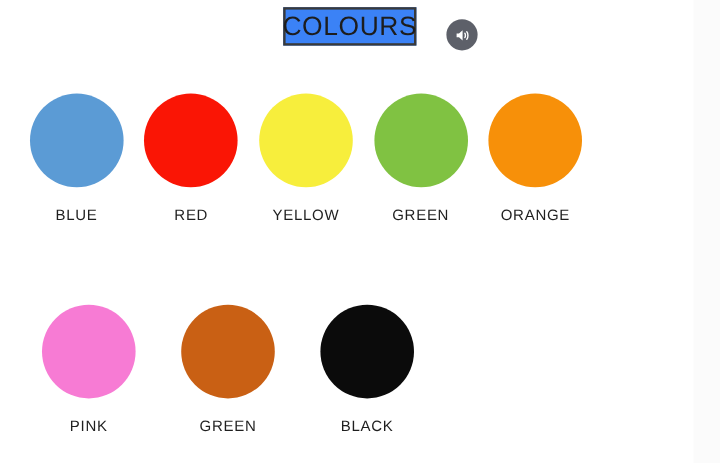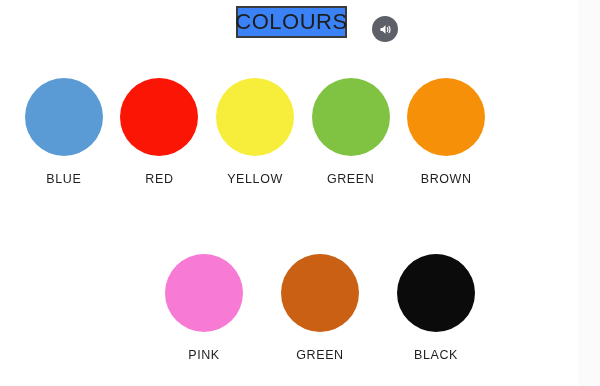--- a/index.html
+++ b/index.html
@@ -77,21 +77,21 @@
     cursor: pointer;
   }
   .audio-button svg { display: block; }
 
   
   .row {
     position: absolute;
     left: 0;
     width: 494px;
     display: flex;
-    justify-content: flex-end;
+    justify-content: flex-start;
   }
   .row-1 { top: 78px; }
   .row-2 { top: 254px; }
 
   .swatch {
     width: 116px;
     display: flex;
     flex-direction: column;
     align-items: center;
   }
@@ -160,21 +160,21 @@
       <div class="swatch-label">YELLOW</div>
     </div>
 
     <div class="swatch">
       <div class="circle" style="background:#80c242"></div>
       <div class="swatch-label">GREEN</div>
     </div>
 
     <div class="swatch">
       <div class="circle" style="background:#f79009"></div>
-      <div class="swatch-label">BROWN</div>
+      <div class="swatch-label">ORANGE</div>
     </div>
 
   </div>
 
   <div class="row row-2">
 
     <div class="swatch swatch-1">
       <div class="circle" style="background:#f77bd4"></div>
       <div class="swatch-label">PINK</div>
     </div>

